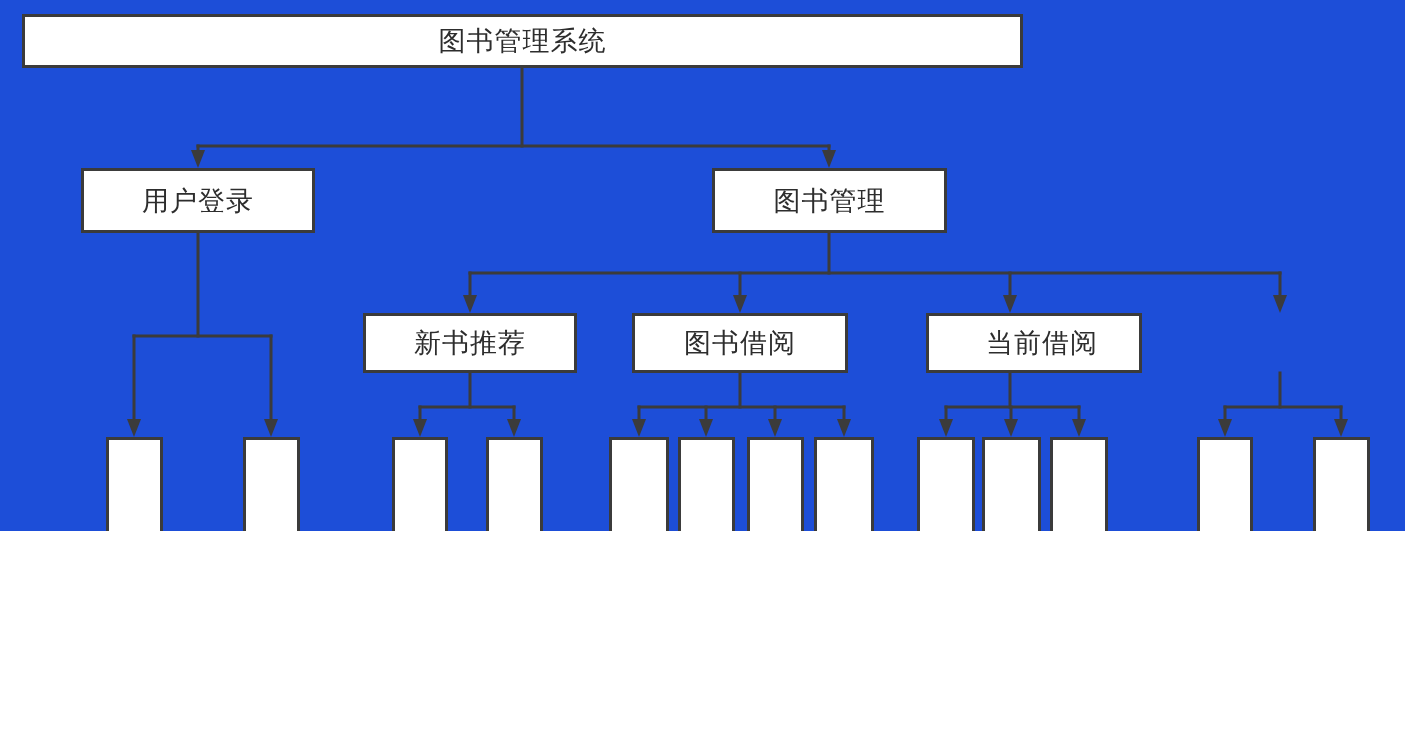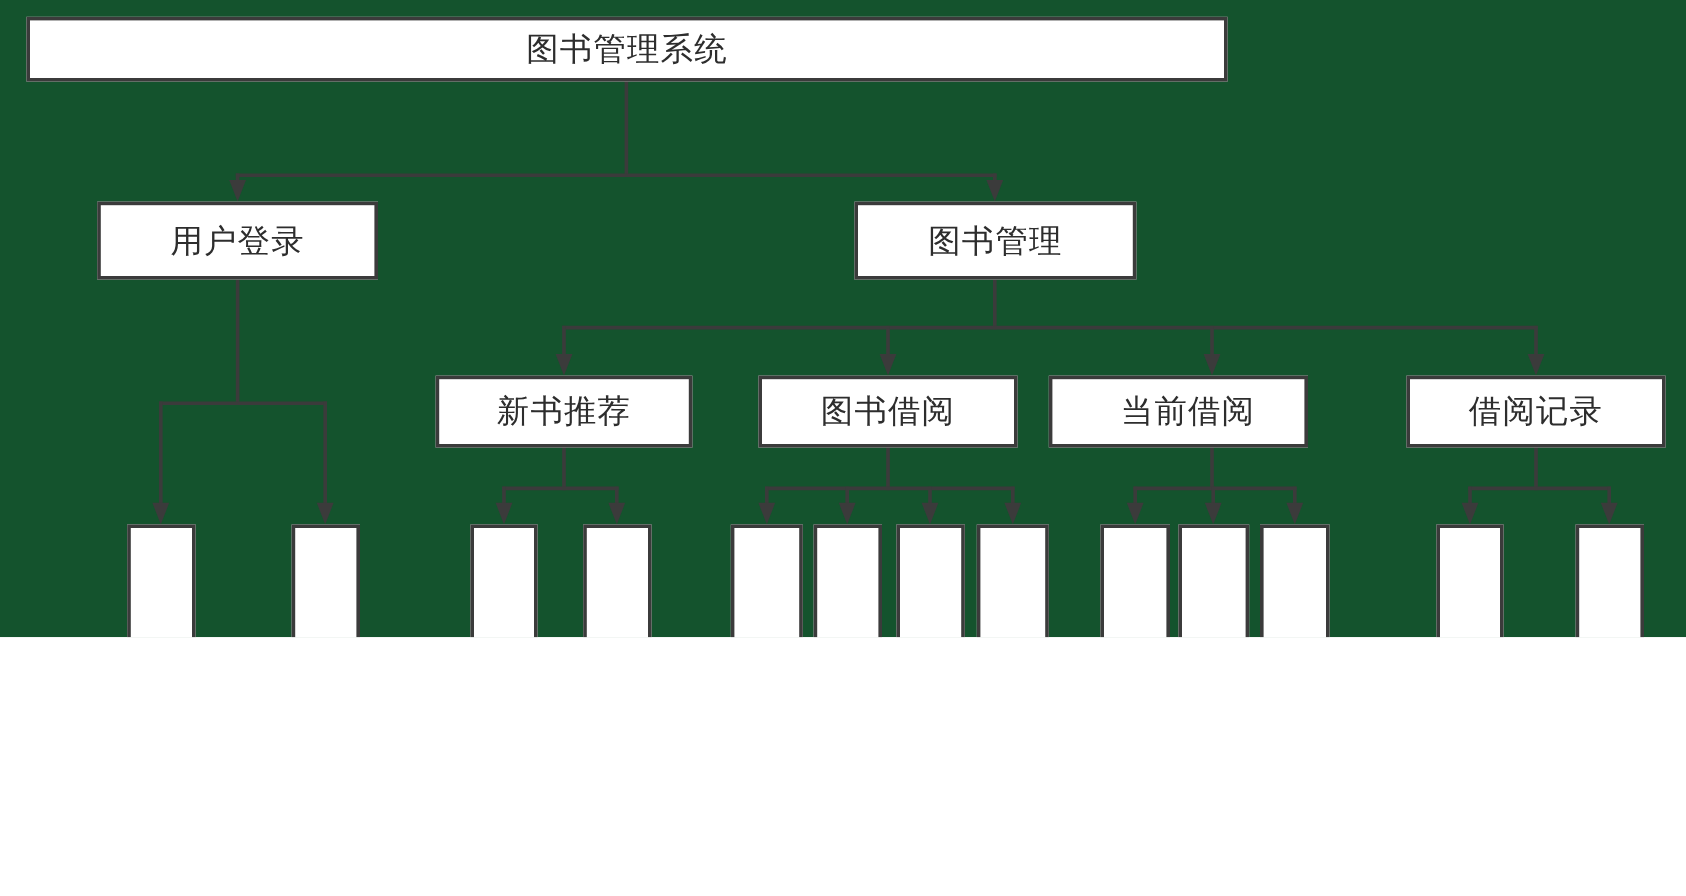--- a/index.html
+++ b/index.html
@@ -1,21 +1,21 @@
 <!DOCTYPE html>
 <html><head>
 <meta charset="utf-8">
 <style>
   html, body { margin: 0; padding: 0; background: #ffffff; }
   body { font-family: "Liberation Sans", sans-serif; }
   .stage {
     position: relative;
     width: 1405px;
     height: 531px;
-    background: #14532d;
+    background: #1d4ed8;
     overflow: hidden;
   }
   .connectors {
     position: absolute;
     left: 0; top: 0;
     width: 1405px; height: 747px;
     z-index: 1;
   }
   .node {
     position: absolute;
@@ -144,25 +144,22 @@
   <div class="node" style="left:712px; top:168px; width:235px; height:65px;text-align:right;">
     <span>图书管理</span>
   </div>
 
   <div class="node" style="left:363px; top:313px; width:214px; height:60px;">
     <span>新书推荐</span>
   </div>
   <div class="node" style="left:632px; top:313px; width:216px; height:60px;">
     <span>图书借阅</span>
   </div>
-  <div class="node" style="left:874px; top:313px; width:216px; height:60px;padding-left:16px;">
+  <div class="node" style="left:926px; top:313px; width:216px; height:60px;padding-left:16px;">
     <span>当前借阅</span>
-  </div>
-  <div class="node" style="left:1172px; top:313px; width:216px; height:60px;">
-    <span>借阅记录</span>
   </div>
 
   <div class="leaf" style="left:106px; top:437px; width:57px; height:296px;">
     <span class="vtext">用户登录</span>
   </div>
   <div class="leaf" style="left:243px; top:437px; width:57px; height:296px;">
     <span class="vtext">注销登录</span>
   </div>
 
   <div class="leaf" style="left:392px; top:437px; width:56px; height:296px;">

